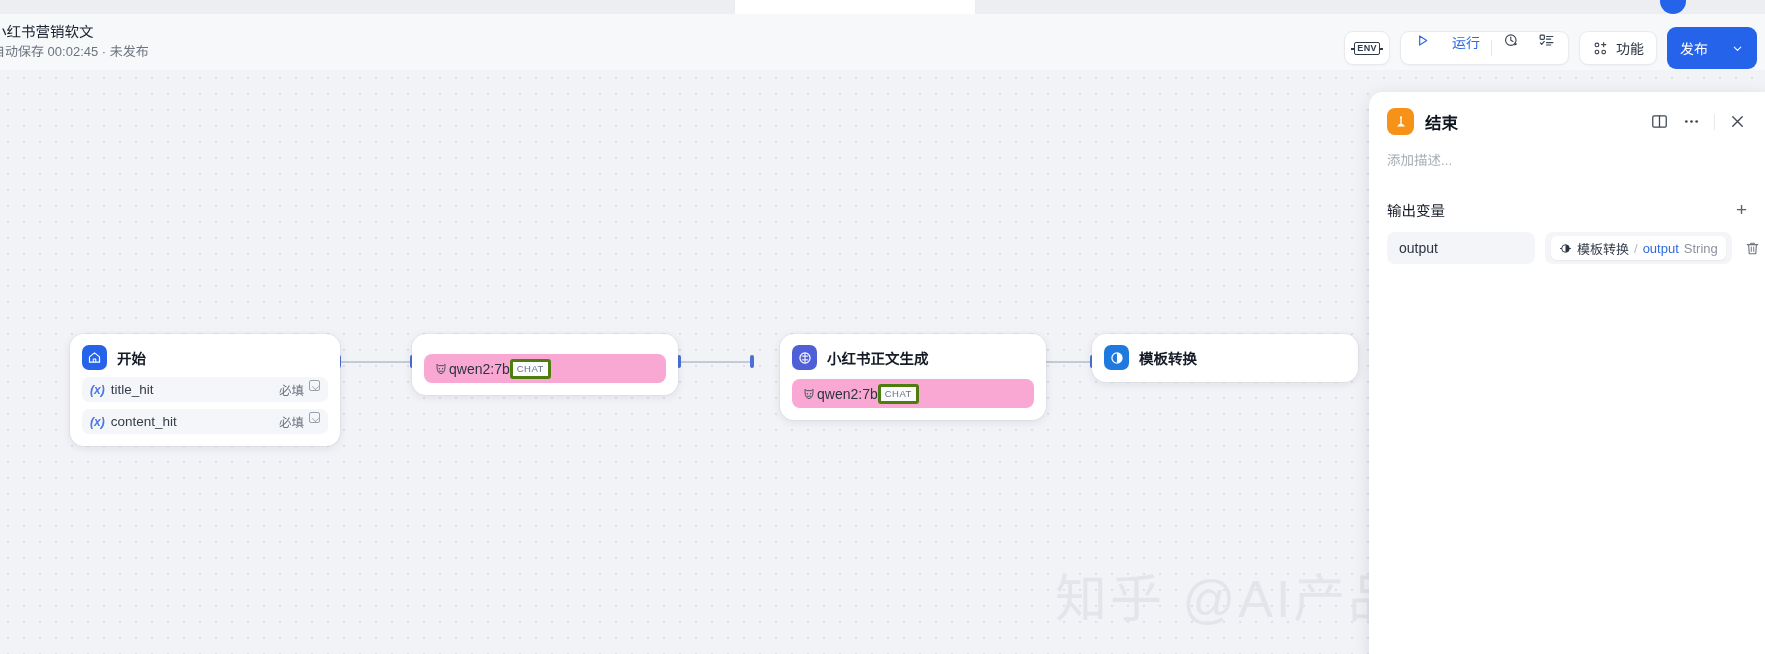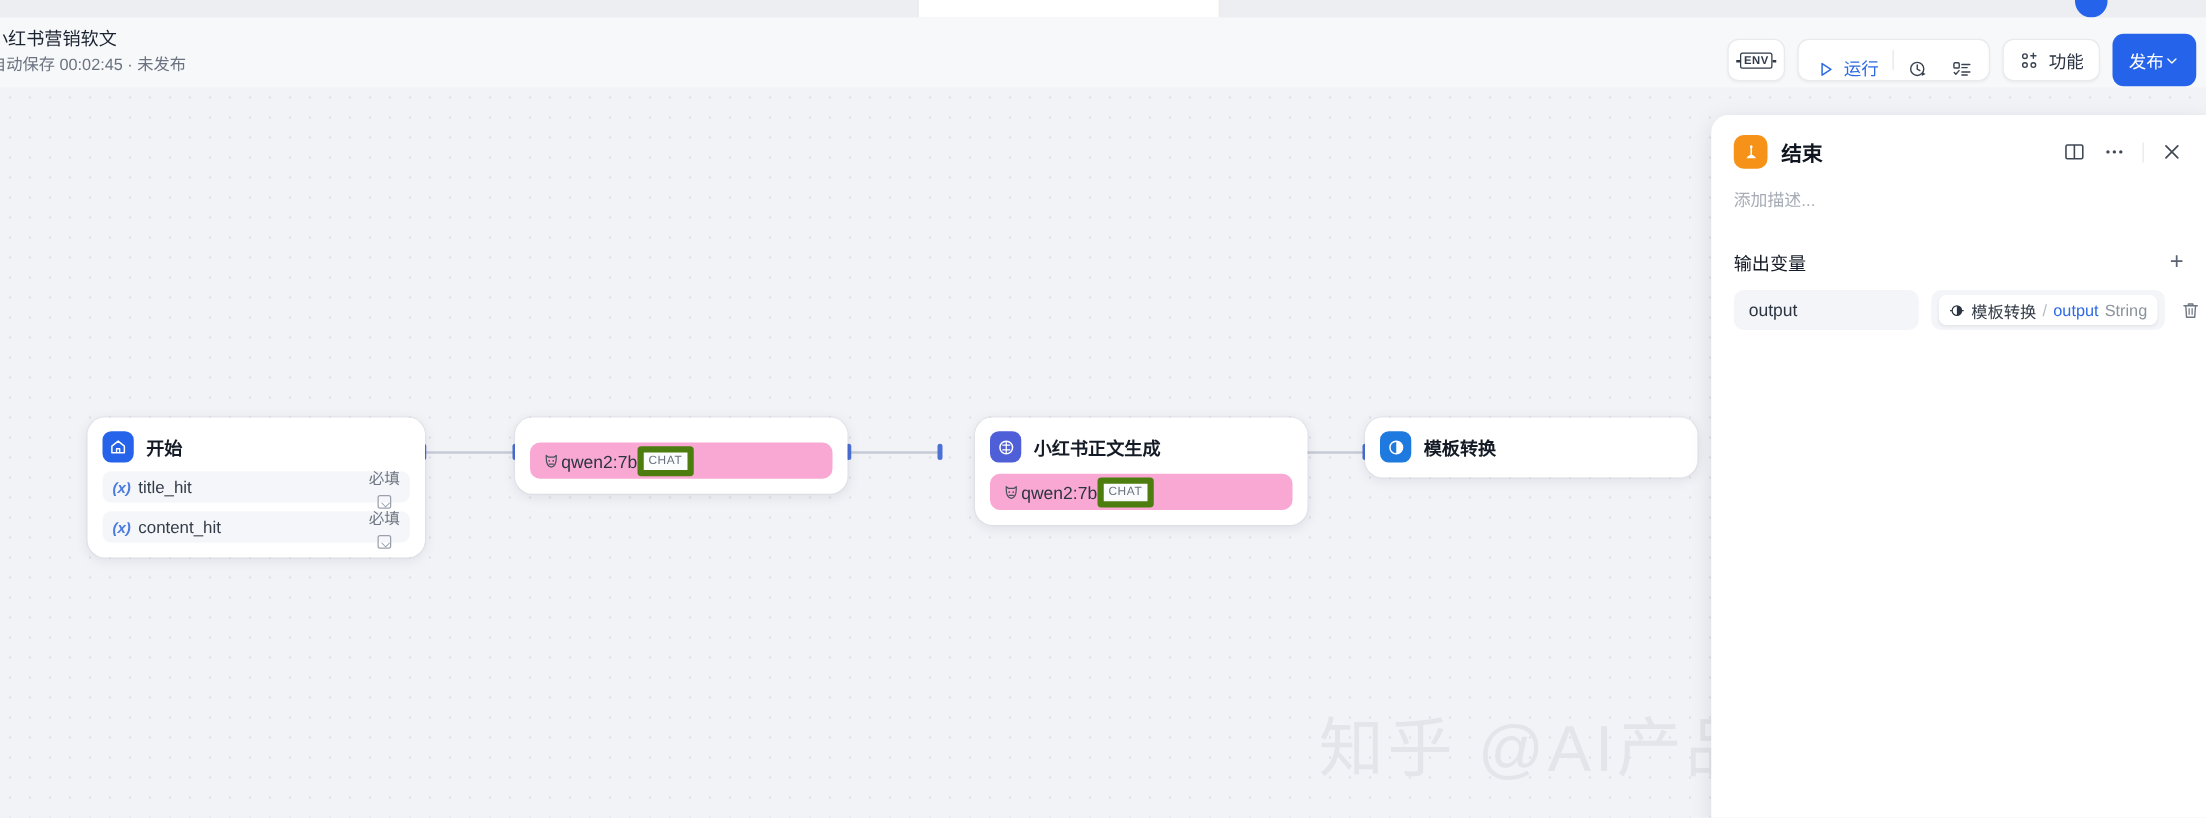--- a/index.html
+++ b/index.html
@@ -60,30 +60,30 @@
   }
   .env-glyph::before, .env-glyph::after {
     content: ""; position: absolute; top: 50%; width: 3px; height: 1.5px;
     background: #303a49;
   }
   .env-glyph::before { left: -4px; }
   .env-glyph::after { right: -4px; }
 
   .run-group { gap: 0; padding: 0 4px; }
   .run-seg {
-    display: flex; align-items: flex-end; gap: 6px; padding: 0 9px; height: 32px;
-    cursor: pointer; border-radius: 7px;
+    display: flex; align-items: flex-start; gap: 21px; padding: 0 9px; height: 32px;
+    cursor: pointer; border-radius: 7px; font-family: Liberation Serif, serif;
   }
   .run-seg .label { color: #2d6ae3; font-size: 14px; }
   .vdiv { width: 1px; height: 16px; background: #e3e6ea; margin: 0 2px; }
   .ico { width: 17px; height: 17px; display: block; }
 
   .publish {
     background: #2563eb; color: #fff; border: none; border-radius: 9px;
-    height: 42px; padding: 0 13px; display: flex; align-items: center; gap: 0;
+    height: 42px; padding: 0 13px; display: flex; align-items: center; gap: 23px;
     font-size: 14px; cursor: pointer;
   }
 
   
   .canvas {
     position: absolute; left: 0; top: 70px; width: 1765px; height: 584px;
     background-color: #f2f3f7;
     background-image: radial-gradient(circle, #dcdfe6 1px, transparent 1.2px);
     background-size: 16px 16px;
     overflow: hidden;
@@ -105,40 +105,40 @@
   .node-title { font-size: 14.5px; font-weight: 700; color: #151b26; white-space: nowrap; }
 
   .var-row {
     display: flex; align-items: center; justify-content: space-between;
     background: #f4f6f9; border-radius: 7px; height: 25px;
     padding: 0 8px; margin-top: 7px;
   }
   .var-left { display: flex; align-items: center; gap: 6px; }
   .var-x { color: #4b7ae0; font-size: 12px; font-style: italic; font-weight: 700; }
   .var-name { font-size: 13.5px; color: #343c49; }
-  .var-right { display: flex; align-items: center; gap: 5px; flex-direction: column; }
+  .var-right { display: flex; align-items: flex-start; gap: 5px; }
   .var-req { font-size: 12.5px; color: #6d7582; }
   .var-box {
     width: 11px; height: 11px; border: 1px solid #9aa1ad; border-radius: 2px;
     position: relative;
   }
   .var-box::after {
     content: ""; position: absolute; left: 2px; top: 1.5px;
     width: 6px; height: 6px; border-right: 1px solid #9aa1ad;
     border-bottom: 1px solid #9aa1ad; transform: rotate(45deg) scale(.7);
   }
 
   .model-row {
     display: flex; align-items: center; gap: 0;
     background: #f9a8d4; border-radius: 8px; height: 29px;
     padding: 0 9px; margin-top: 9px;
   }
   .model-name { font-size: 14px; color: #2c3440; }
   .chat-badge {
-    font-size: 9.5px; color: #6a7280; border: 5px solid #4d7c0f;
+    font-size: 9.5px; color: #6a7280; border: 3px solid #4d7c0f;
     border-radius: 3px; padding: 1.5px 4px; letter-spacing: .5px;
     background: #fbfcfd;
   }
 
   
   .edge { position: absolute; height: 1.5px; background: #c5cbd6; }
   .port {
     position: absolute; width: 3.5px; height: 13px; background: #4b70d6;
     border-radius: 2px;
   }

